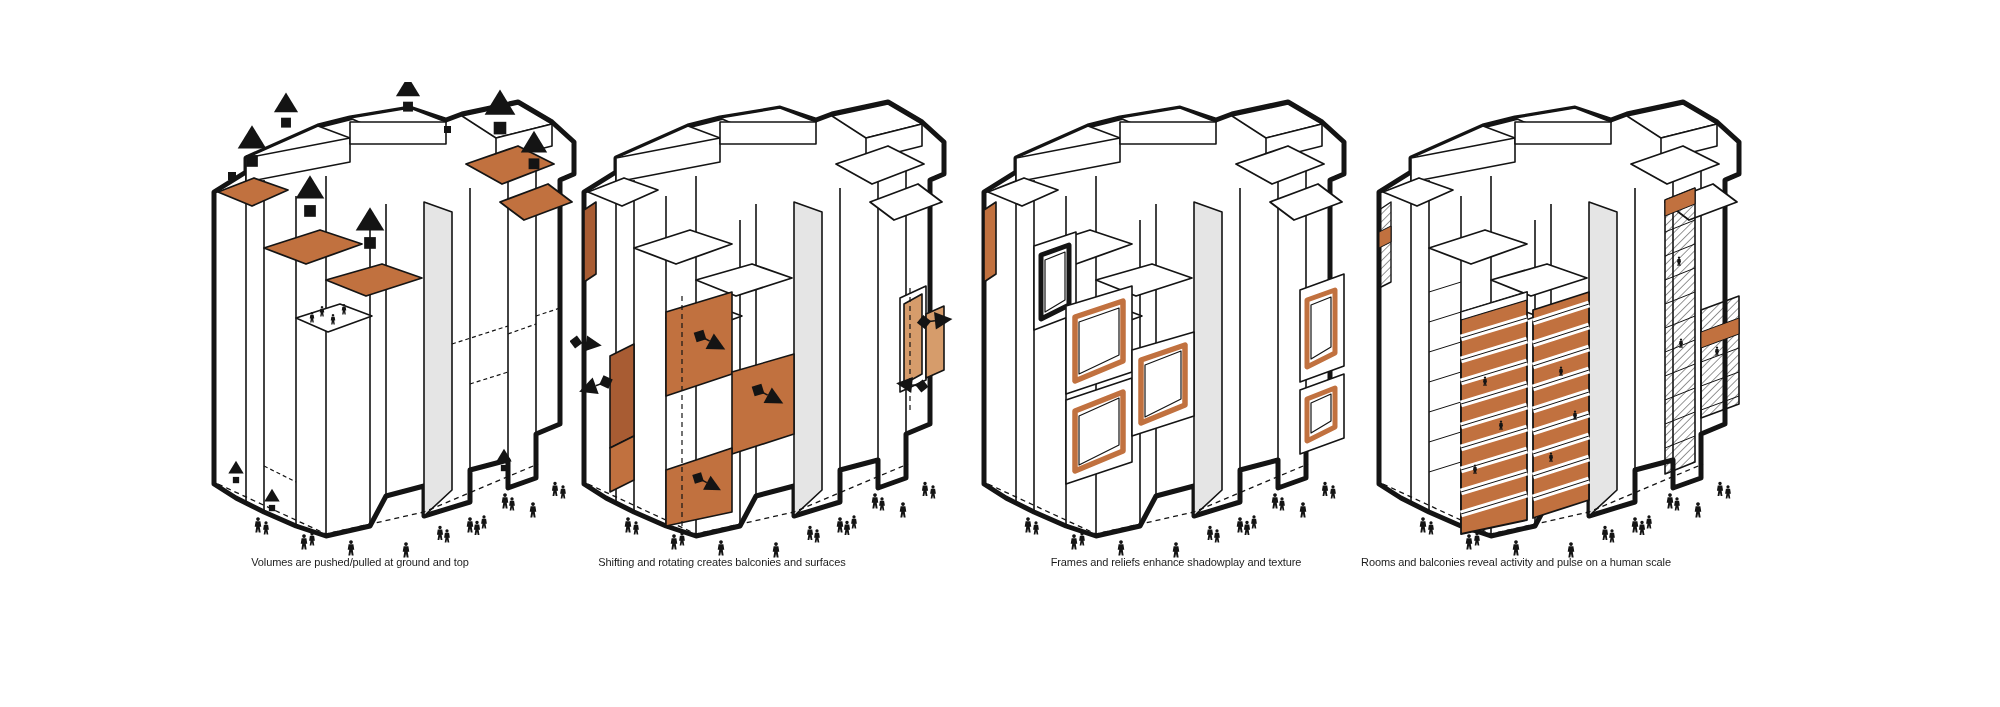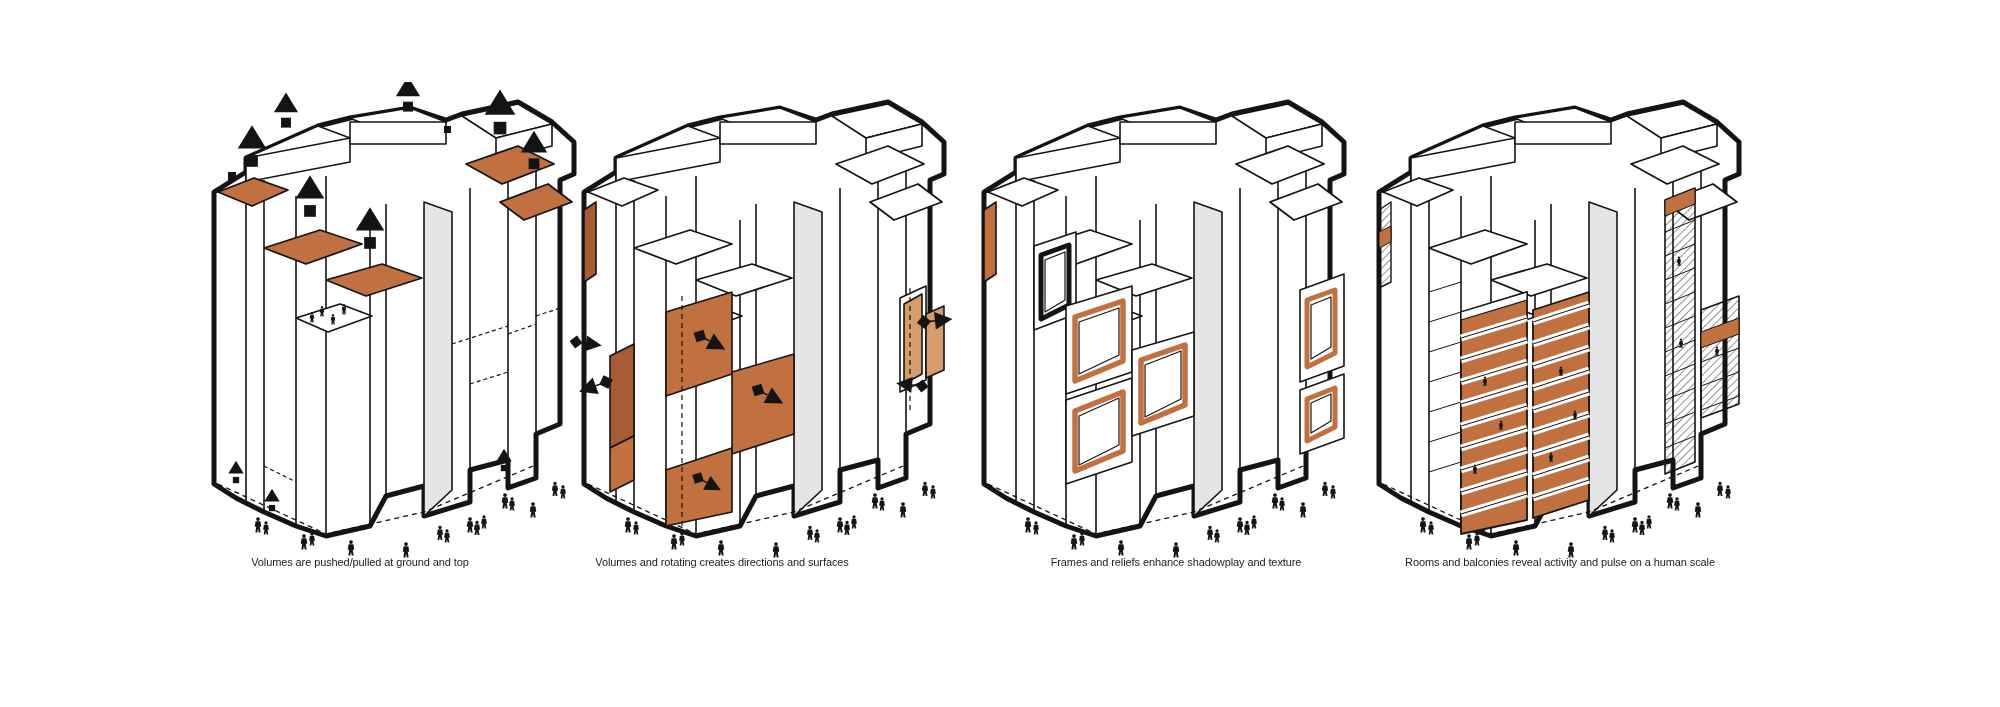--- a/index.html
+++ b/index.html
@@ -234,15 +234,15 @@
       <use href="#person" transform="translate(210,334) scale(0.5)"></use>
       <use href="#person" transform="translate(186,376) scale(0.5)"></use>
       <use href="#person" transform="translate(314,180) scale(0.5)"></use>
       <use href="#person" transform="translate(316,262) scale(0.5)"></use>
       <use href="#person" transform="translate(352,270) scale(0.5)"></use>
     </g>
   </svg>
 </div>
 
 <div class="caption" style="left:360px">Volumes are pushed/pulled at ground and top</div>
-<div class="caption" style="left:722px">Volumes and rotating creates directions and surfaces</div>
+<div class="caption" style="left:722px">Shifting and rotating creates balconies and surfaces</div>
 <div class="caption" style="left:1176px">Frames and reliefs enhance shadowplay and texture</div>
-<div class="caption" style="left:1560px">Rooms and balconies reveal activity and pulse on a human scale</div>
+<div class="caption" style="left:1516px">Rooms and balconies reveal activity and pulse on a human scale</div>
 
 </body></html>

